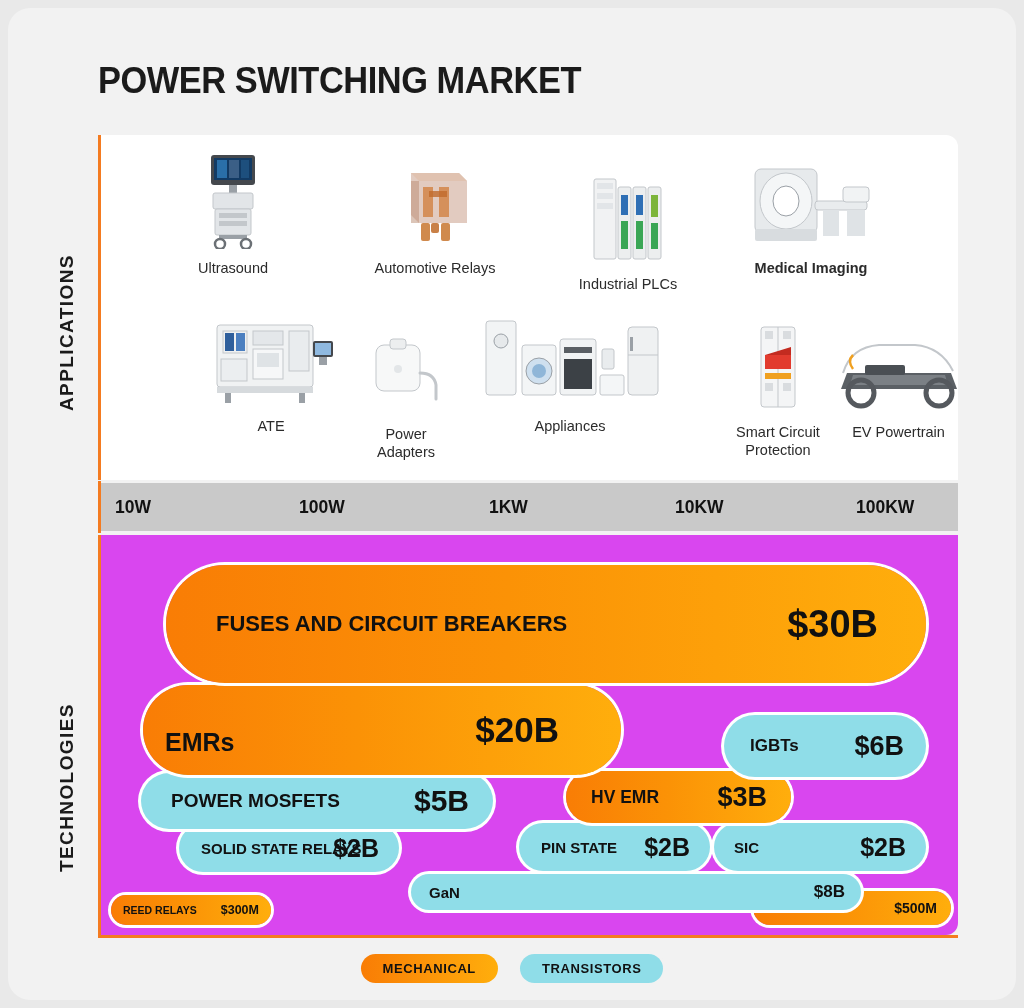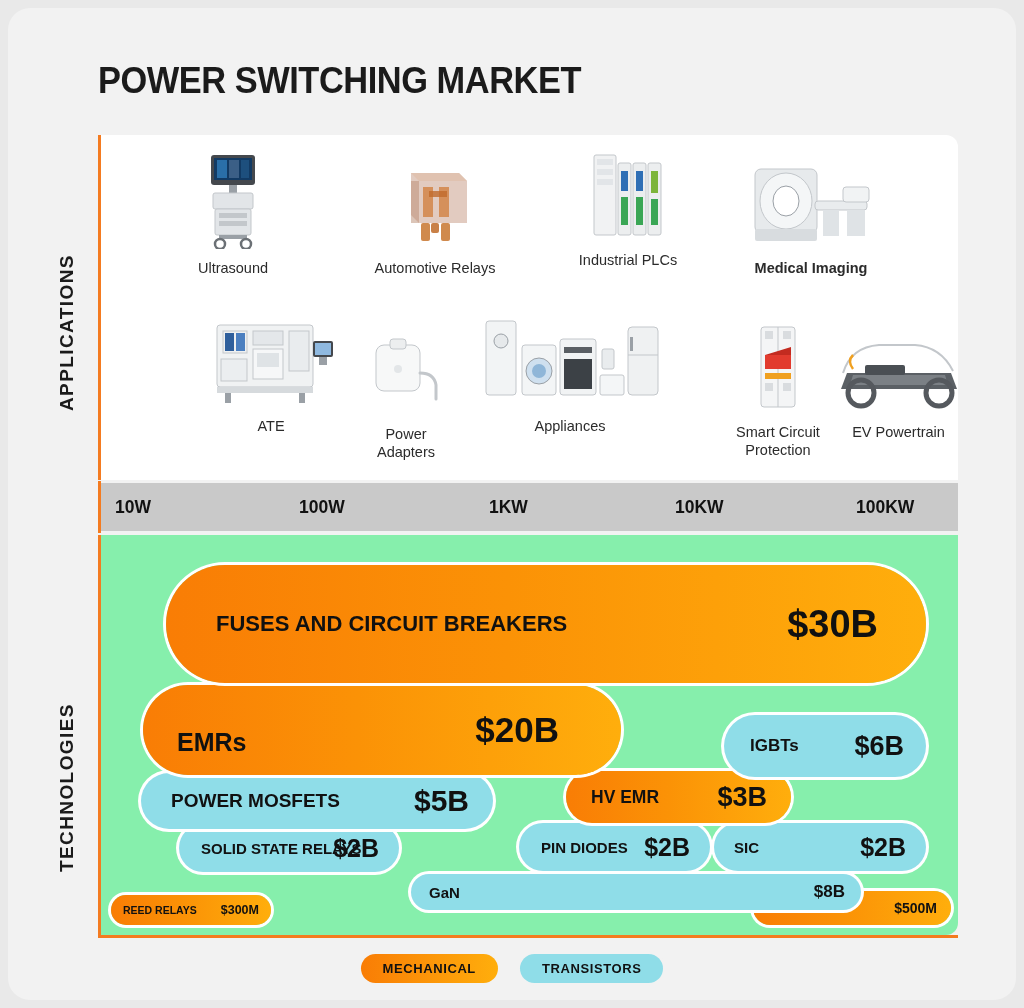--- a/index.html
+++ b/index.html
@@ -102,21 +102,21 @@
     font-weight: bold;
     color: #111;
     font-family: "Liberation Sans Narrow", "Liberation Sans", sans-serif;
   }
 
   
   #tech-panel {
     position: absolute;
     left: 93px; top: 527px;
     width: 857px; height: 400px;
-    background: #86efac;
+    background: #d946ef;
     border-radius: 0 0 12px 0;
   }
 
   .bar {
     position: absolute;
     display: flex;
     align-items: center;
     border-radius: 999px;
     box-shadow: 0 0 0 3px #ffffff;
   }
@@ -213,21 +213,21 @@
         <rect x="34" y="30" width="10" height="30" fill="#d07c3a" opacity=".75"></rect>
         <rect x="50" y="30" width="10" height="30" fill="#d07c3a" opacity=".75"></rect>
         <rect x="40" y="34" width="18" height="6" fill="#c06a2c" opacity=".8"></rect>
         <rect x="32" y="66" width="9" height="18" rx="2" fill="#d08a4d"></rect>
         <rect x="52" y="66" width="9" height="18" rx="2" fill="#d08a4d"></rect>
         <rect x="42" y="66" width="8" height="10" rx="2" fill="#c98047"></rect>
       </svg>
         </div>
         <div class="app-label">Automotive Relays</div>
       </div>
-      <div class="app-item" style="left: 437px; top: 14px; width: 180px;">
+      <div class="app-item" style="left: 437px; top: 38px; width: 180px;">
         <div class="app-img pic">
       <svg width="88" height="92" viewBox="0 0 88 92">
         <rect x="10" y="6" width="22" height="80" rx="2" fill="#f1f2f3" stroke="#c3c7cb"></rect>
         <rect x="13" y="10" width="16" height="6" fill="#e2e5e8"></rect>
         <rect x="13" y="20" width="16" height="6" fill="#e2e5e8"></rect>
         <rect x="13" y="30" width="16" height="6" fill="#e2e5e8"></rect>
         <rect x="34" y="14" width="13" height="72" rx="2" fill="#eceeef" stroke="#c3c7cb"></rect>
         <rect x="37" y="22" width="7" height="20" fill="#2f6fb5"></rect>
         <rect x="37" y="48" width="7" height="28" fill="#3aa655"></rect>
         <rect x="49" y="14" width="13" height="72" rx="2" fill="#eceeef" stroke="#c3c7cb"></rect>
@@ -347,41 +347,41 @@
       <div class="scale-tick" style="left: 574px;">10KW</div>
       <div class="scale-tick" style="left: 755px;">100KW</div>
     </div>
 
   <div id="tech-panel">
       <div class="bar mech" style="left: 65px; top: 30px; width: 760px; height: 118px; z-index: 11;">
         <span class="bar-label" style="left: 50px; font-size: 22px;">FUSES AND CIRCUIT BREAKERS</span>
         <span class="bar-value" style="right: 48px; font-size: 38px;">$30B</span>
       </div>
       <div class="bar mech" style="left: 42px; top: 150px; width: 478px; height: 90px; z-index: 10;">
-        <span class="bar-label" style="left: 34px; font-size: 25px; margin-top: 24px;">EMRs</span>
+        <span class="bar-label" style="left: 22px; font-size: 25px; margin-top: 24px;">EMRs</span>
         <span class="bar-value" style="right: 62px; font-size: 35px;">$20B</span>
       </div>
       <div class="bar trans" style="left: 623px; top: 180px; width: 202px; height: 62px; z-index: 9;">
         <span class="bar-label" style="left: 26px; font-size: 17px;">IGBTs</span>
         <span class="bar-value" style="right: 22px; font-size: 27px;">$6B</span>
       </div>
       <div class="bar trans" style="left: 40px; top: 238px; width: 352px; height: 56px; z-index: 8;">
         <span class="bar-label" style="left: 30px; font-size: 19px;">POWER MOSFETS</span>
         <span class="bar-value" style="right: 24px; font-size: 30px;">$5B</span>
       </div>
       <div class="bar mech" style="left: 465px; top: 236px; width: 225px; height: 52px; z-index: 7; text-decoration: underline;">
         <span class="bar-label" style="left: 25px; font-size: 17.5px;">HV EMR</span>
         <span class="bar-value" style="right: 24px; font-size: 27px; margin-left: 36px;">$3B</span>
       </div>
       <div class="bar trans" style="left: 78px; top: 289px; width: 220px; height: 48px; z-index: 6;">
         <span class="bar-label" style="left: 22px; font-size: 15px;">SOLID STATE RELAYS</span>
         <span class="bar-value" style="right: 20px; font-size: 25px;">$2B</span>
       </div>
       <div class="bar trans" style="left: 418px; top: 288px; width: 191px; height: 48px; z-index: 5;">
-        <span class="bar-label" style="left: 22px; font-size: 15px;">PIN DIODES</span>
+        <span class="bar-label" style="left: 22px; font-size: 15px;">PIN STATE</span>
         <span class="bar-value" style="right: 20px; font-size: 25px;">$2B</span>
       </div>
       <div class="bar trans" style="left: 613px; top: 288px; width: 212px; height: 48px; z-index: 4; text-align: center;">
         <span class="bar-label" style="left: 20px; font-size: 15px;">SIC</span>
         <span class="bar-value" style="right: 20px; font-size: 25px;">$2B</span>
       </div>
       <div class="bar trans" style="left: 310px; top: 339px; width: 450px; height: 36px; z-index: 3;">
         <span class="bar-label" style="left: 18px; font-size: 15px;">GaN</span>
         <span class="bar-value" style="right: 16px; font-size: 17px;">$8B</span>
       </div>

